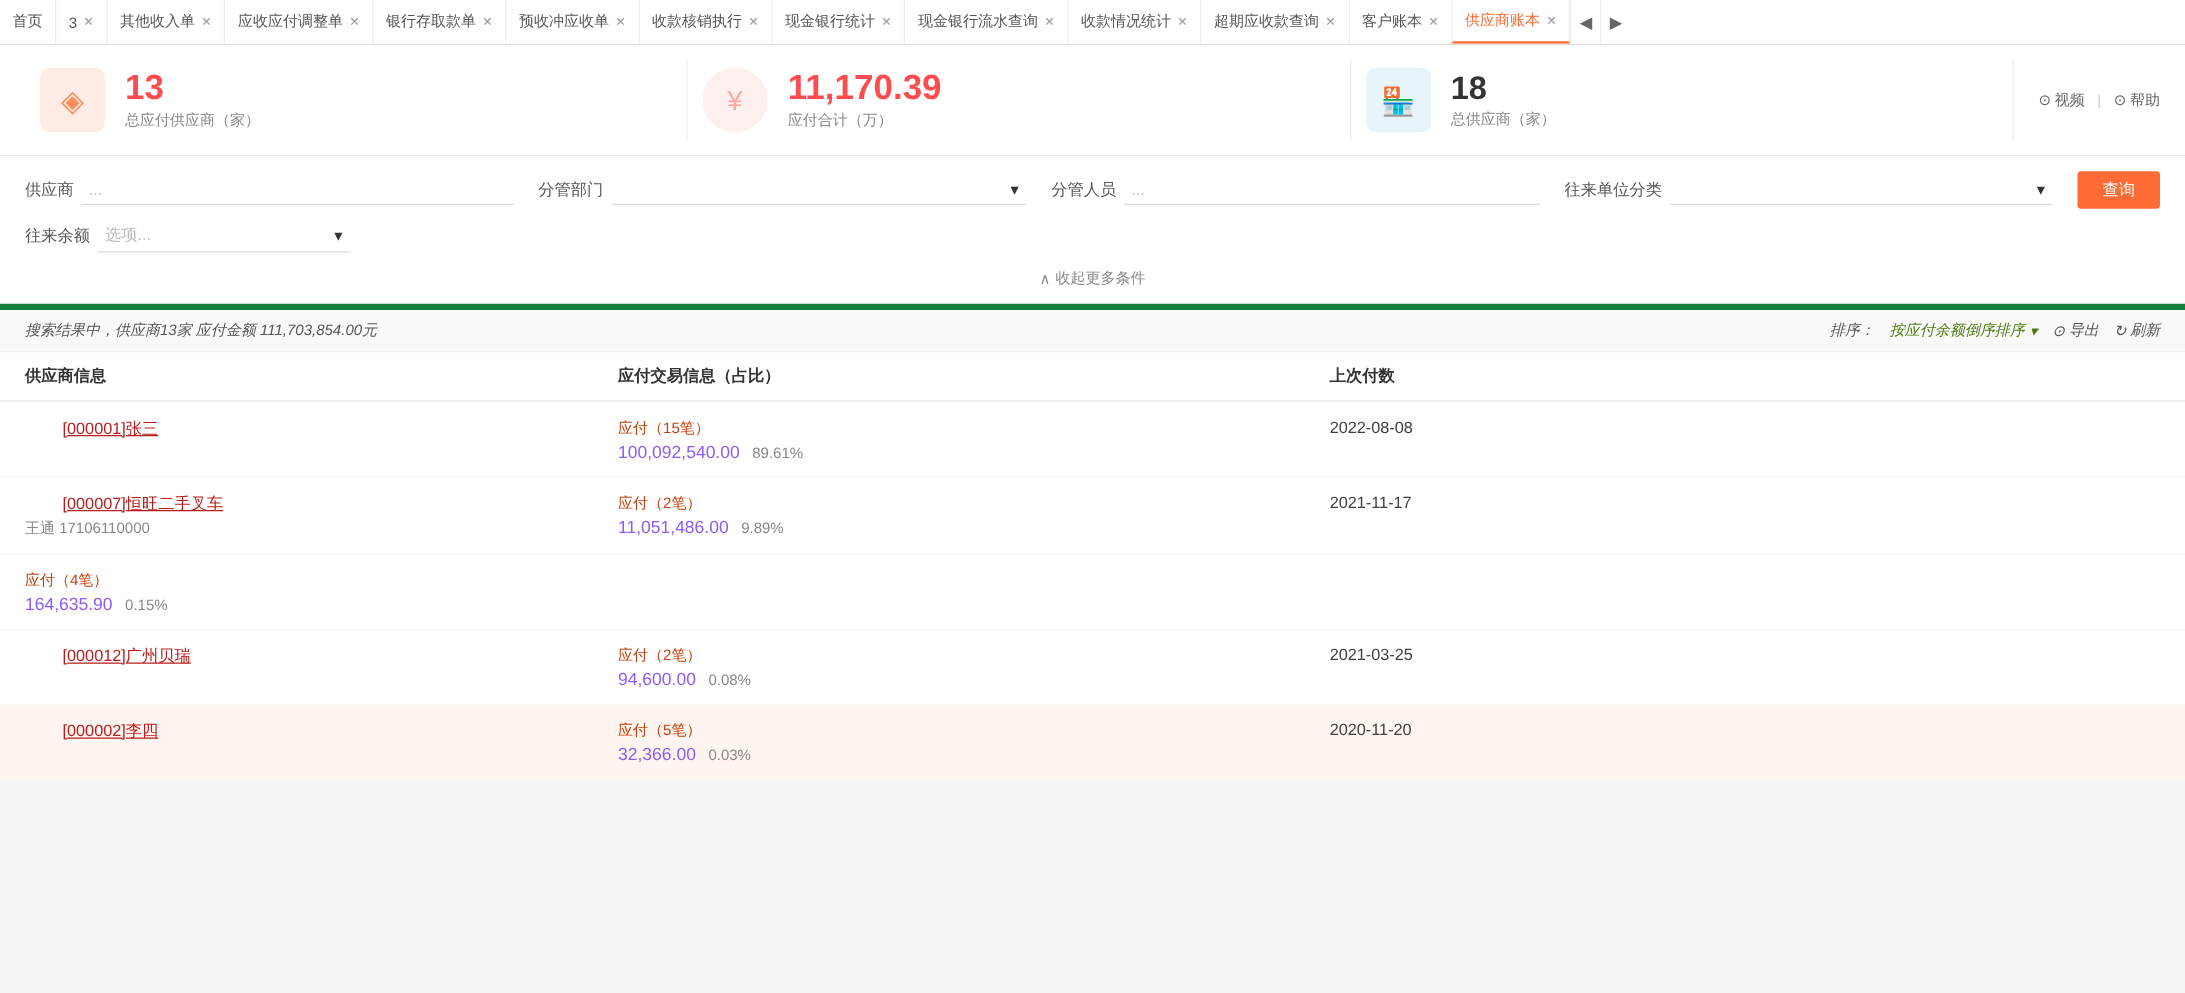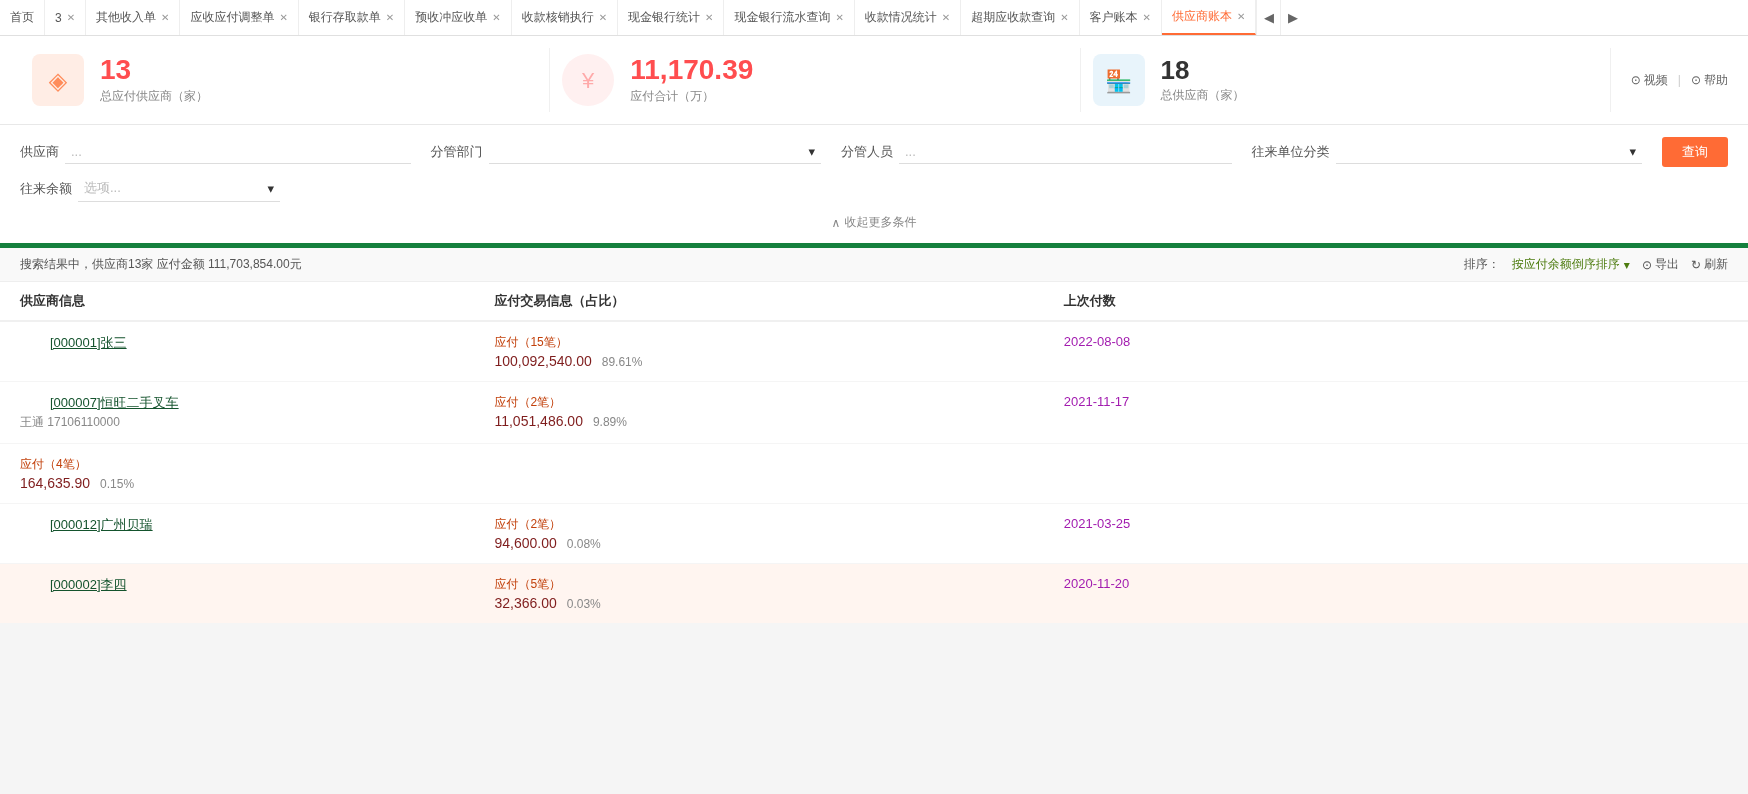--- a/index.html
+++ b/index.html
@@ -167,20 +167,21 @@
     
     .results-bar {
       display: flex;
       align-items: center;
       justify-content: space-between;
       padding: 8px 20px;
       background: #f9f9f9;
       border-bottom: 1px solid #eee;
       font-size: 12px;
       color: #555;
+      font-style: italic;
     }
     .results-bar .sort-area {
       display: flex;
       align-items: center;
       gap: 12px;
     }
     .sort-select {
       display: flex;
       align-items: center;
       gap: 4px;
@@ -217,21 +218,21 @@
     .table-row {
       display: flex;
       padding: 12px 20px;
       border-bottom: 1px solid #f5f5f5;
       align-items: flex-start;
       background: #fff;
     }
     .table-row.highlighted { background: #fff5f0; }
 
     .supplier-link {
-      color: #14532d;
+      color: #b91c1c;
       text-decoration: underline;
       cursor: pointer;
       font-size: 13px;
       padding-left: 30px;
     }
     .supplier-sub {
       font-size: 12px;
       color: #888;
       margin-top: 2px;
     }
@@ -239,36 +240,36 @@
       display: flex;
       flex-direction: column;
       gap: 2px;
     }
     .trans-label {
       font-size: 12px;
       color: #c2410c;
     }
     .trans-amount {
       font-size: 14px;
-      color: #7f1d1d;
+      color: #8b5cf6;
       font-weight: 500;
     }
     .trans-percent {
       font-size: 12px;
       color: #888;
       margin-left: 10px;
     }
     .trans-row {
       display: flex;
       align-items: baseline;
       gap: 0;
     }
     .last-pay {
       font-size: 13px;
-      color: #a21caf;
+      color: #404040;
     }
 
     .divider { color: #ccc; }
   </style>
 </head>
 <body>
 
 <div class="top-nav">
   <div class="nav-tab">
     <span>首页</span>

